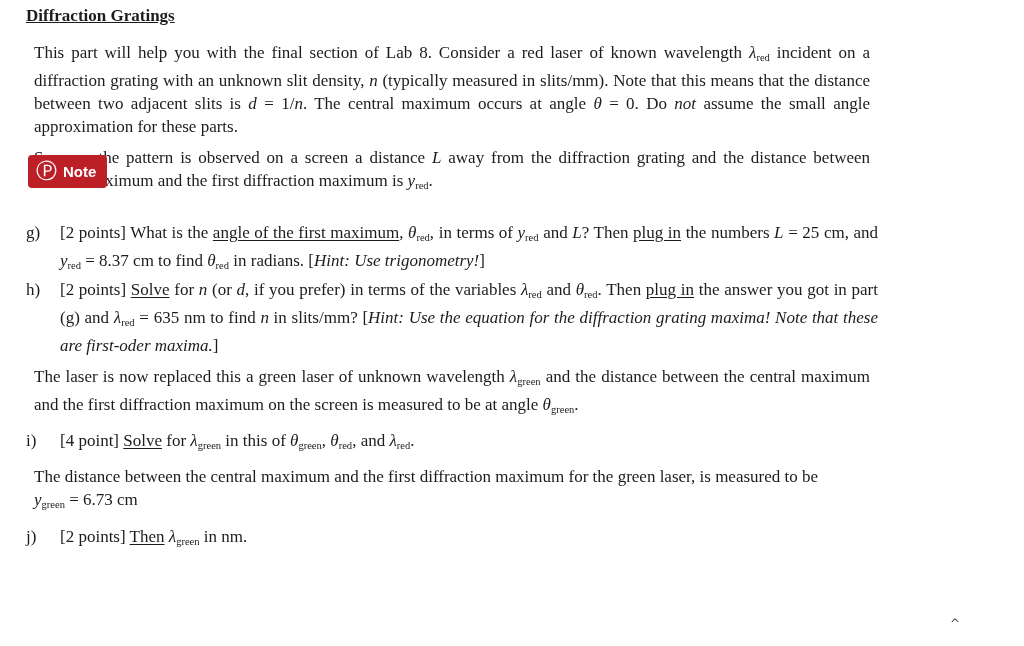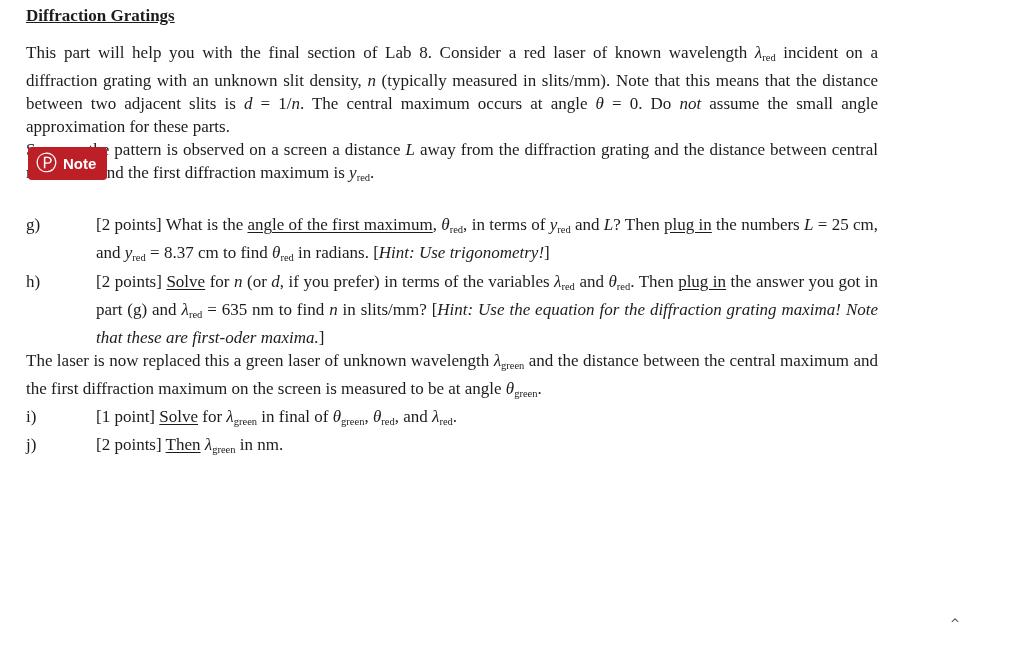--- a/index.html
+++ b/index.html
@@ -21,42 +21,41 @@
     padding: 4px 58px 8px 26px;
   }
   .doc-title {
     font-size: 17px;
     line-height: 23px;
     font-weight: bold;
     text-decoration: underline;
     margin: 0 0 14px 0;
   }
   p.para {
-    margin: 0;
+    margin: 8px;
     text-align: justify;
   }
   .mb-intro   { margin-bottom: 56px; }
   .mb-screen  { margin-bottom: 24px; }
   .mb-std     { margin-bottom: 23px; }
   .mb-g       { margin-bottom: 24px; }
   .mb-p3      { margin-bottom: 22px; }
   .mb-i       { margin-bottom: 18px; }
   .mb-p4      { margin-bottom: 28px; }
   .q {
     display: flex;
     margin: 0;
   }
   .qlabel {
     flex: 0 0 34px;
     width: 34px;
   }
   .qtext {
     flex: 1;
     text-align: justify;
-    margin-left: 36px;
   }
   .i   { font-style: italic; }
   .u   { text-decoration: underline; text-underline-offset: 2px; }
   .sub { font-size: 0.62em; vertical-align: -0.3em; }
   .screen-wrap {
     position: relative;
   }
   .save-btn {
     position: absolute;
     left: 2px; top: 9px;
@@ -115,23 +114,24 @@
 
   <div class="q mb-std">
     <span class="qlabel">h)</span>
     <div class="qtext"><span>[2 points]  </span><span class="u">Solve</span><span> for </span><span class="i">n</span><span> (or </span><span class="i">d</span><span>, if you prefer) in terms of the variables </span><span class="i">λ</span><span class="sub">red</span><span> and </span><span class="i">θ</span><span class="sub">red</span><span>.  Then </span><span class="u">plug in</span><span> the answer you got in part (g) and </span><span class="i">λ</span><span class="sub">red</span><span> = 635 nm to find </span><span class="i">n</span><span> in slits/mm?  [</span><span class="i">Hint: Use the equation for the diffraction grating maxima! Note that these are first-oder maxima.</span><span>]</span></div>
   </div>
 
   <p class="para mb-p3"><span>The laser is now replaced this a green laser of unknown wavelength </span><span class="i">λ</span><span class="sub">green</span><span> and the distance between the central maximum and the first diffraction maximum on the screen is measured to be at angle </span><span class="i">θ</span><span class="sub">green</span><span>.</span></p>
 
   <div class="q mb-i">
     <span class="qlabel">i)</span>
-    <div class="qtext"><span>[1 point]   </span><span class="u">Solve</span><span> for </span><span class="i">λ</span><span class="sub">green</span><span> in final of </span><span class="i">θ</span><span class="sub">green</span><span>, </span><span class="i">θ</span><span class="sub">red</span><span>, and </span><span class="i">λ</span><span class="sub">red</span><span>.</span></div>
+    <div class="qtext"><span>[4 point]   </span><span class="u">Solve</span><span> for </span><span class="i">λ</span><span class="sub">green</span><span> in this of </span><span class="i">θ</span><span class="sub">green</span><span>, </span><span class="i">θ</span><span class="sub">red</span><span>, and </span><span class="i">λ</span><span class="sub">red</span><span>.</span></div>
   </div>
 
+  <p class="para mb-p4"><span>The distance between the central maximum and the first diffraction maximum for the green laser, is measured to be</span><br><span class="i">y</span><span class="sub">green</span><span> = 6.73 cm</span></p>
 
   <div class="q">
     <span class="qlabel">j)</span>
     <div class="qtext"><span>[2 points]  </span><span class="u">Then</span><span> </span><span class="i">λ</span><span class="sub">green</span><span> in nm.</span></div>
   </div>
 
   <span class="scroll-caret">^</span>
 
 </div>
 

